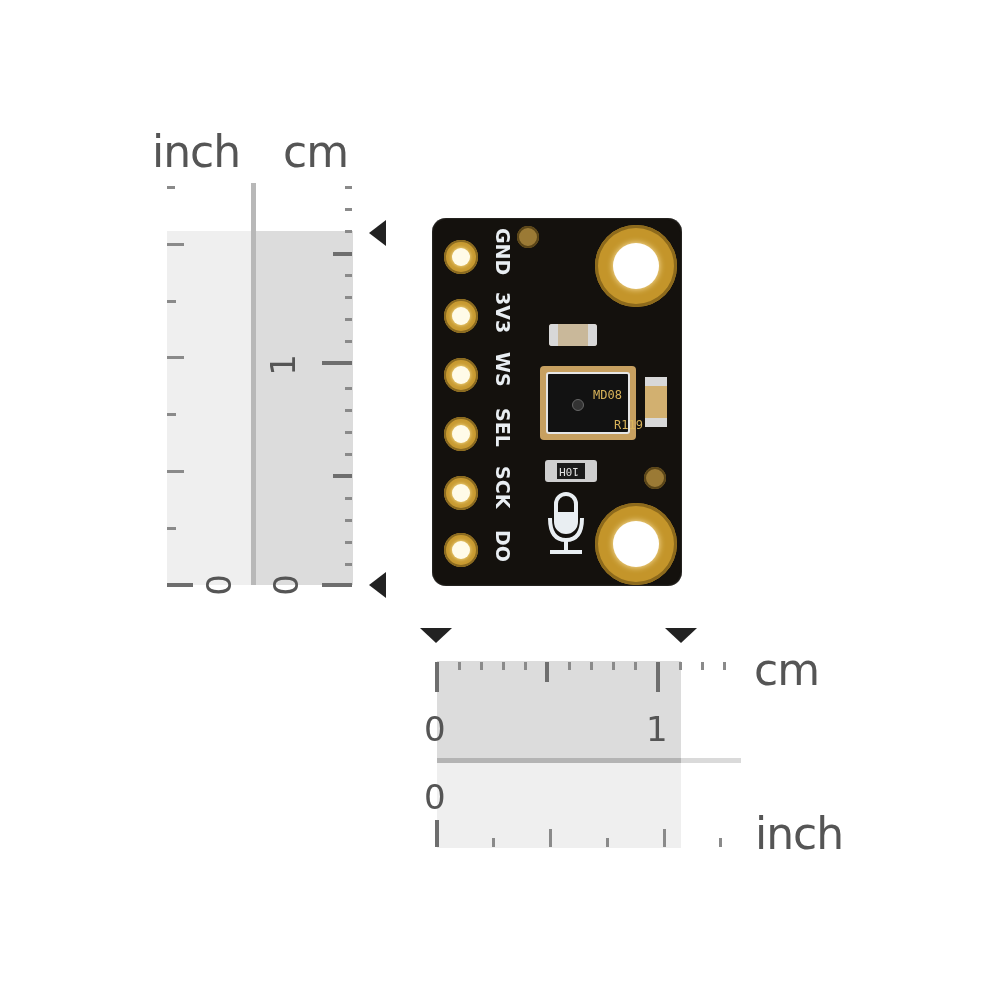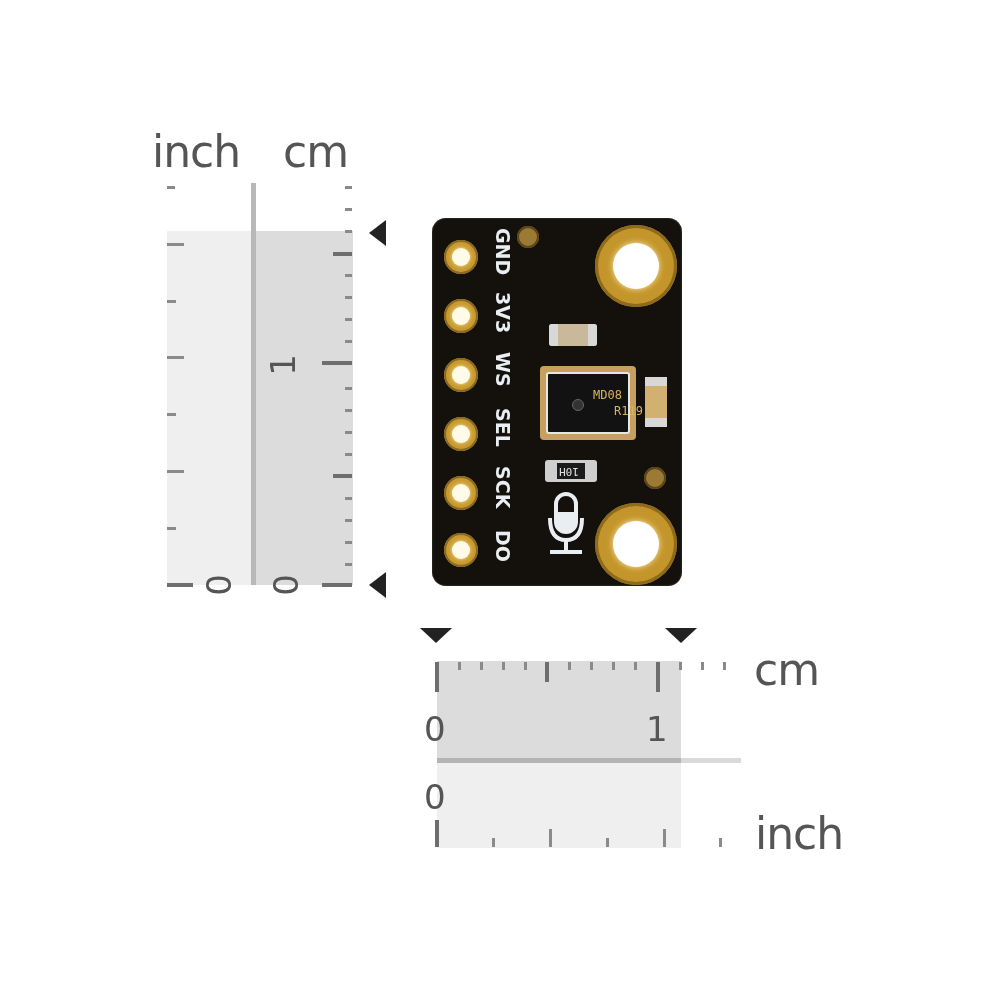--- a/index.html
+++ b/index.html
@@ -137,21 +137,21 @@
 
 <div class="smd" style="left:645px; top:377px; width:22px; height:50px; background:#d2b070;">
   <div class="end" style="left:0; right:0; top:0; width:auto; height:9px; bottom:auto;"></div>
   <div class="end" style="left:0; right:0; bottom:0; top:auto; width:auto; height:9px;"></div>
 </div>
 
 <div class="sensor">
   <div class="sensor-inner">
     <div class="abs" style="left:24px; top:25px; width:10px; height:10px; border-radius:50%; background:#333; border:1px solid #666;"></div>
     <div class="sensor-text" style="left:45px; top:14px;">MD08</div>
-    <div class="sensor-text" style="left:45px; top:30px;padding-left:21px;">R119</div>
+    <div class="sensor-text" style="left:45px; top:44px;padding-left:21px;">R119</div>
   </div>
 </div>
 
 <div class="smd" style="left:545px; top:460px; width:52px; height:22px; background:#cfcfcf;">
   <div class="abs" style="left:12px; top:3px; width:28px; height:16px; background:#1b1b1b;"></div>
   <div class="abs" style="left:14px; top:4px; font-size:11px; color:#e0e0e0; font-family:'DejaVu Sans Mono', monospace; transform:rotate(180deg); line-height:14px;">10H</div>
 </div>
 
 <svg class="abs" style="left:546px; top:492px;" width="40" height="64" viewBox="0 0 40 64">
   <rect x="10" y="2" width="20" height="38" rx="10" ry="10" fill="none" stroke="#e9eef2" stroke-width="4"></rect>

